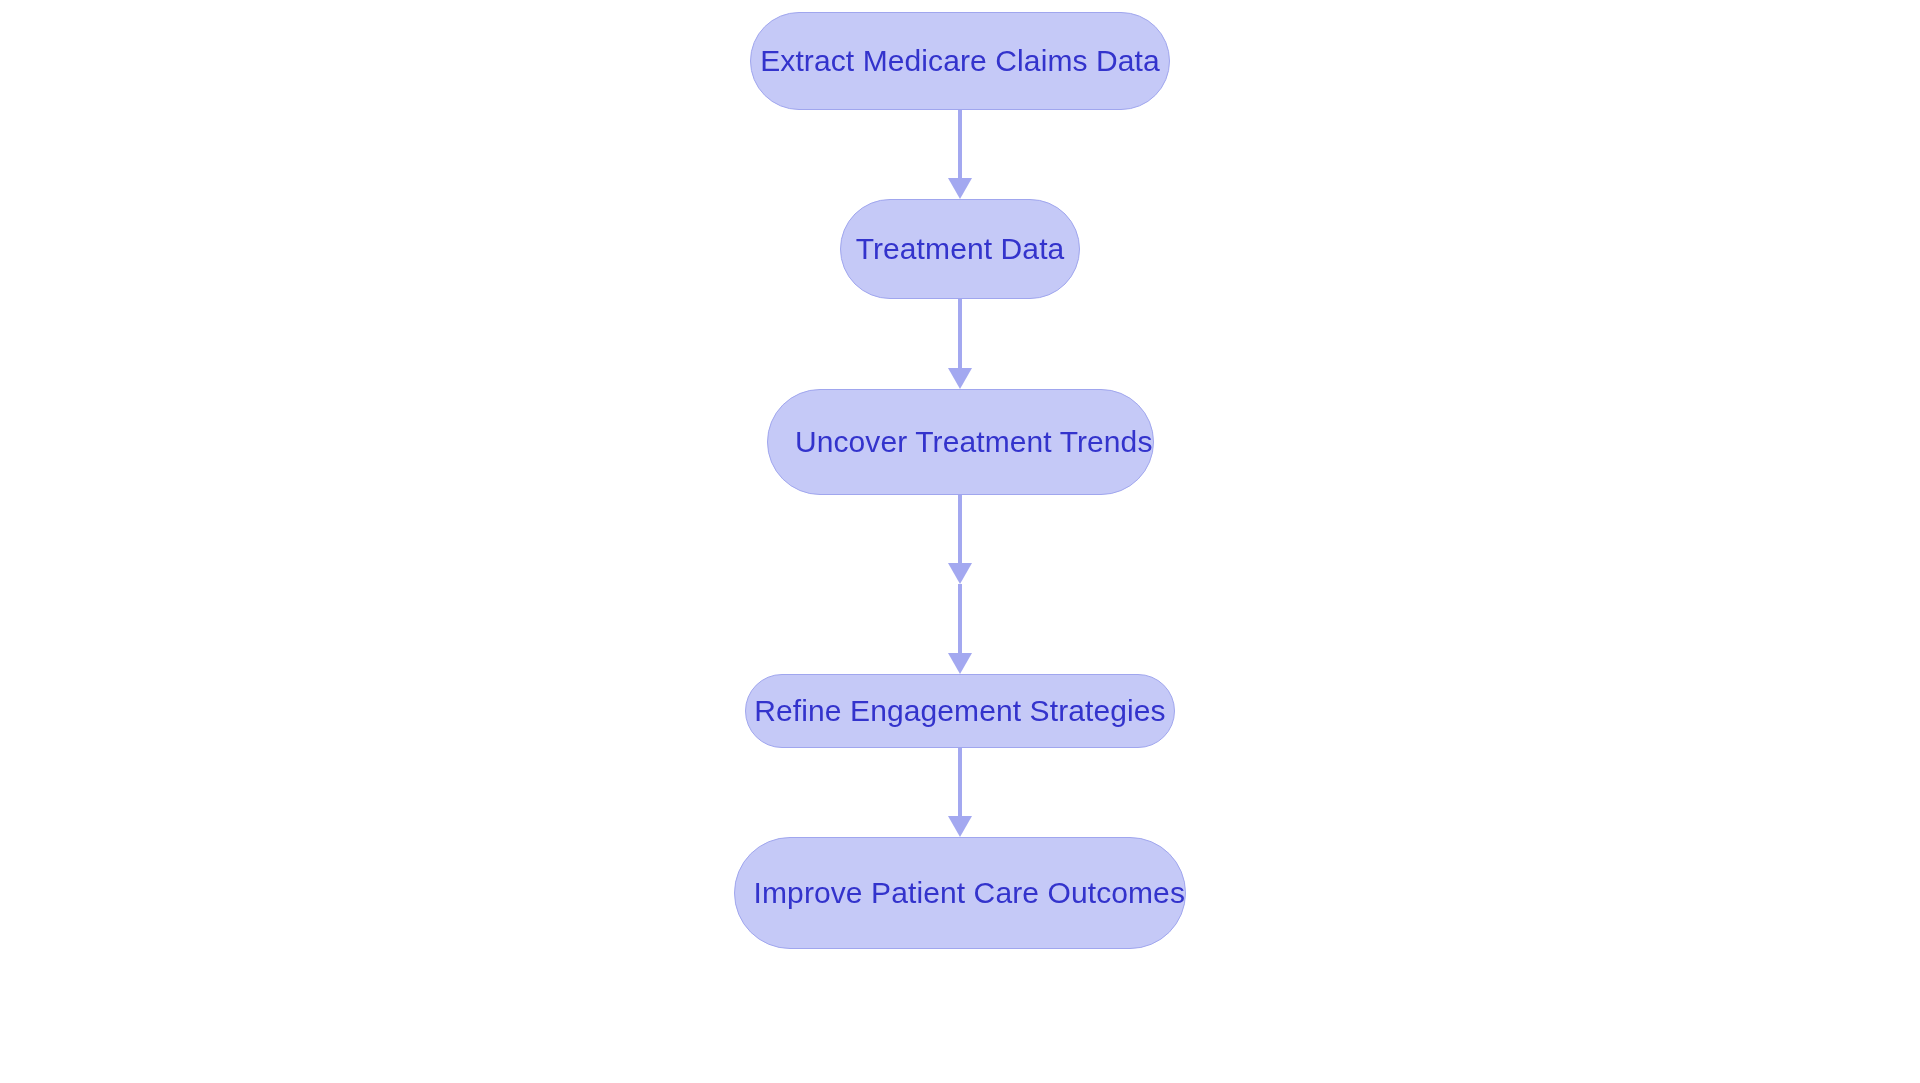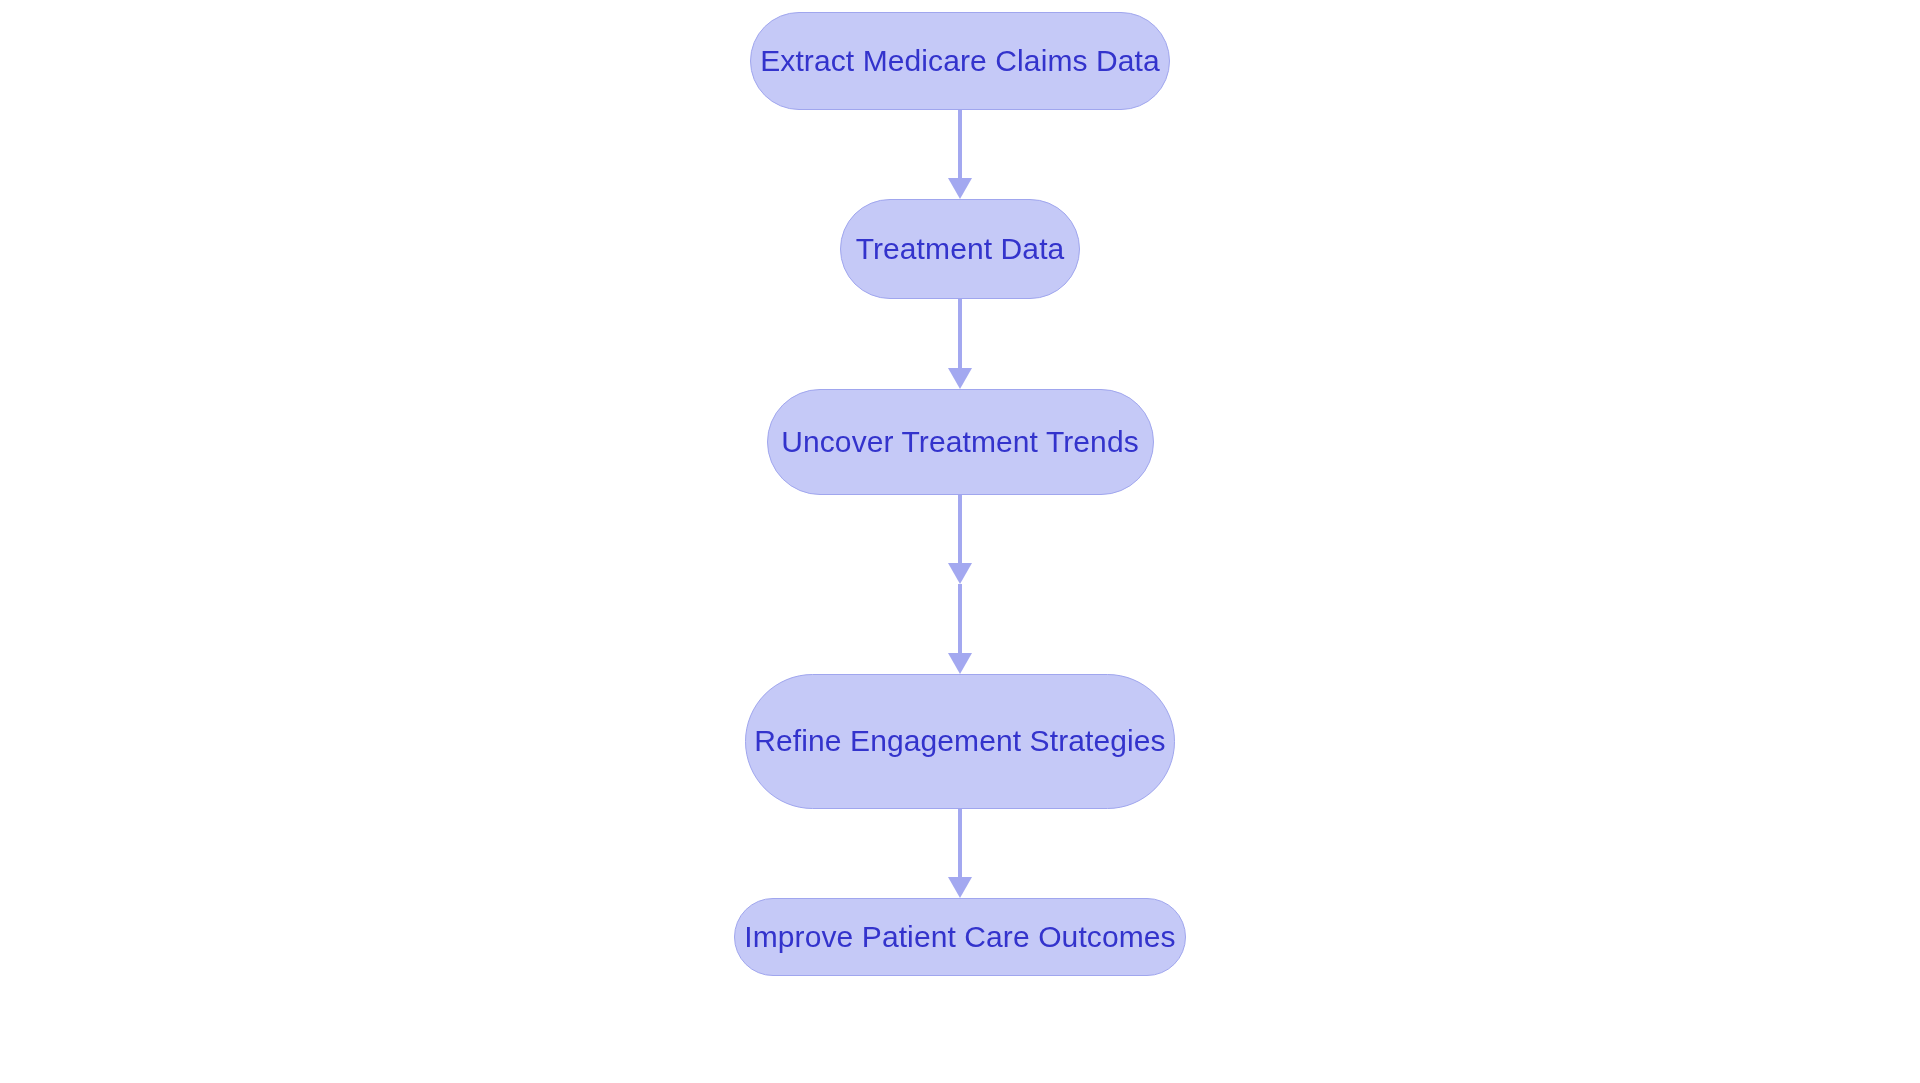--- a/index.html
+++ b/index.html
@@ -97,42 +97,42 @@
 
     <div class="node" style="width: 240px; height: 100px;">
       <span class="node-label">Treatment Data</span>
     </div>
 
     <div class="connector" style="height: 89.4px;">
       <div class="connector-line"></div>
       <div class="connector-head"></div>
     </div>
 
-    <div class="node" style="width: 387px; height: 106px;">
+    <div class="node" style="width: 387px; height: 106px; justify-content: flex-end;">
       <span class="node-label">Uncover Treatment Trends</span>
     </div>
 
     <div class="connector" style="height: 89.4px;">
       <div class="connector-line"></div>
       <div class="connector-head"></div>
     </div>
 
 
     <div class="connector" style="height: 89.4px;">
       <div class="connector-line"></div>
       <div class="connector-head"></div>
     </div>
 
-    <div class="node" style="width: 430px; height: 135px;">
+    <div class="node" style="width: 430px; height: 74px;">
       <span class="node-label">Refine Engagement Strategies</span>
     </div>
 
     <div class="connector" style="height: 89.4px;">
       <div class="connector-line"></div>
       <div class="connector-head"></div>
     </div>
 
-    <div class="node" style="width: 452px; height: 78px;">
+    <div class="node" style="width: 452px; height: 112px; justify-content: flex-end;">
       <span class="node-label">Improve Patient Care Outcomes</span>
     </div>
 
   </div>
 </div>
 
 </body></html>

